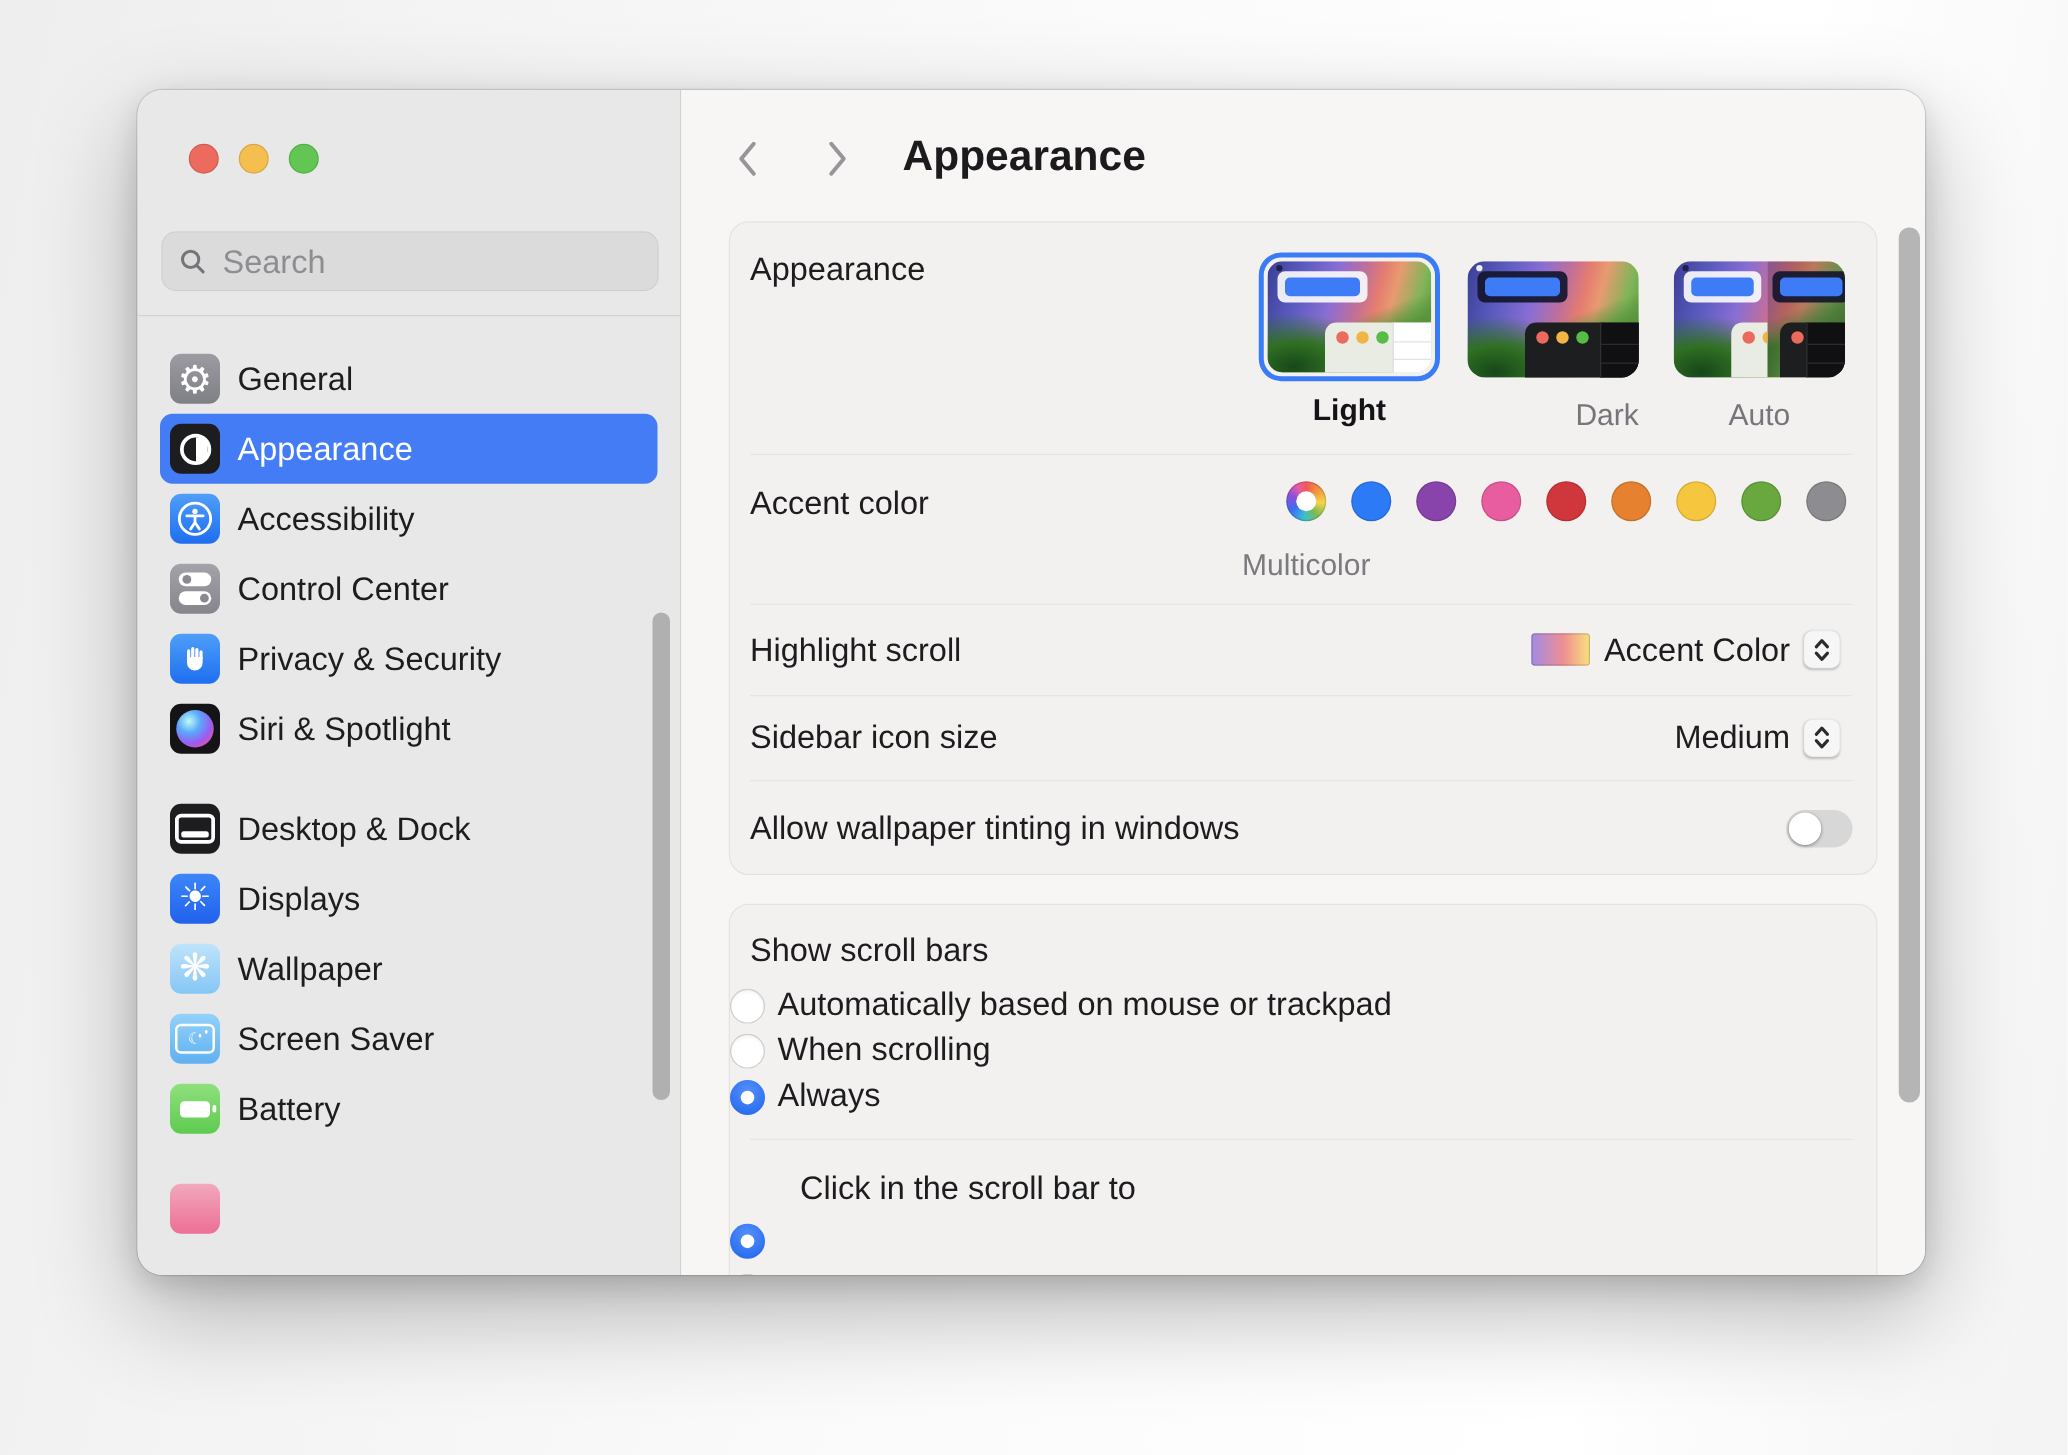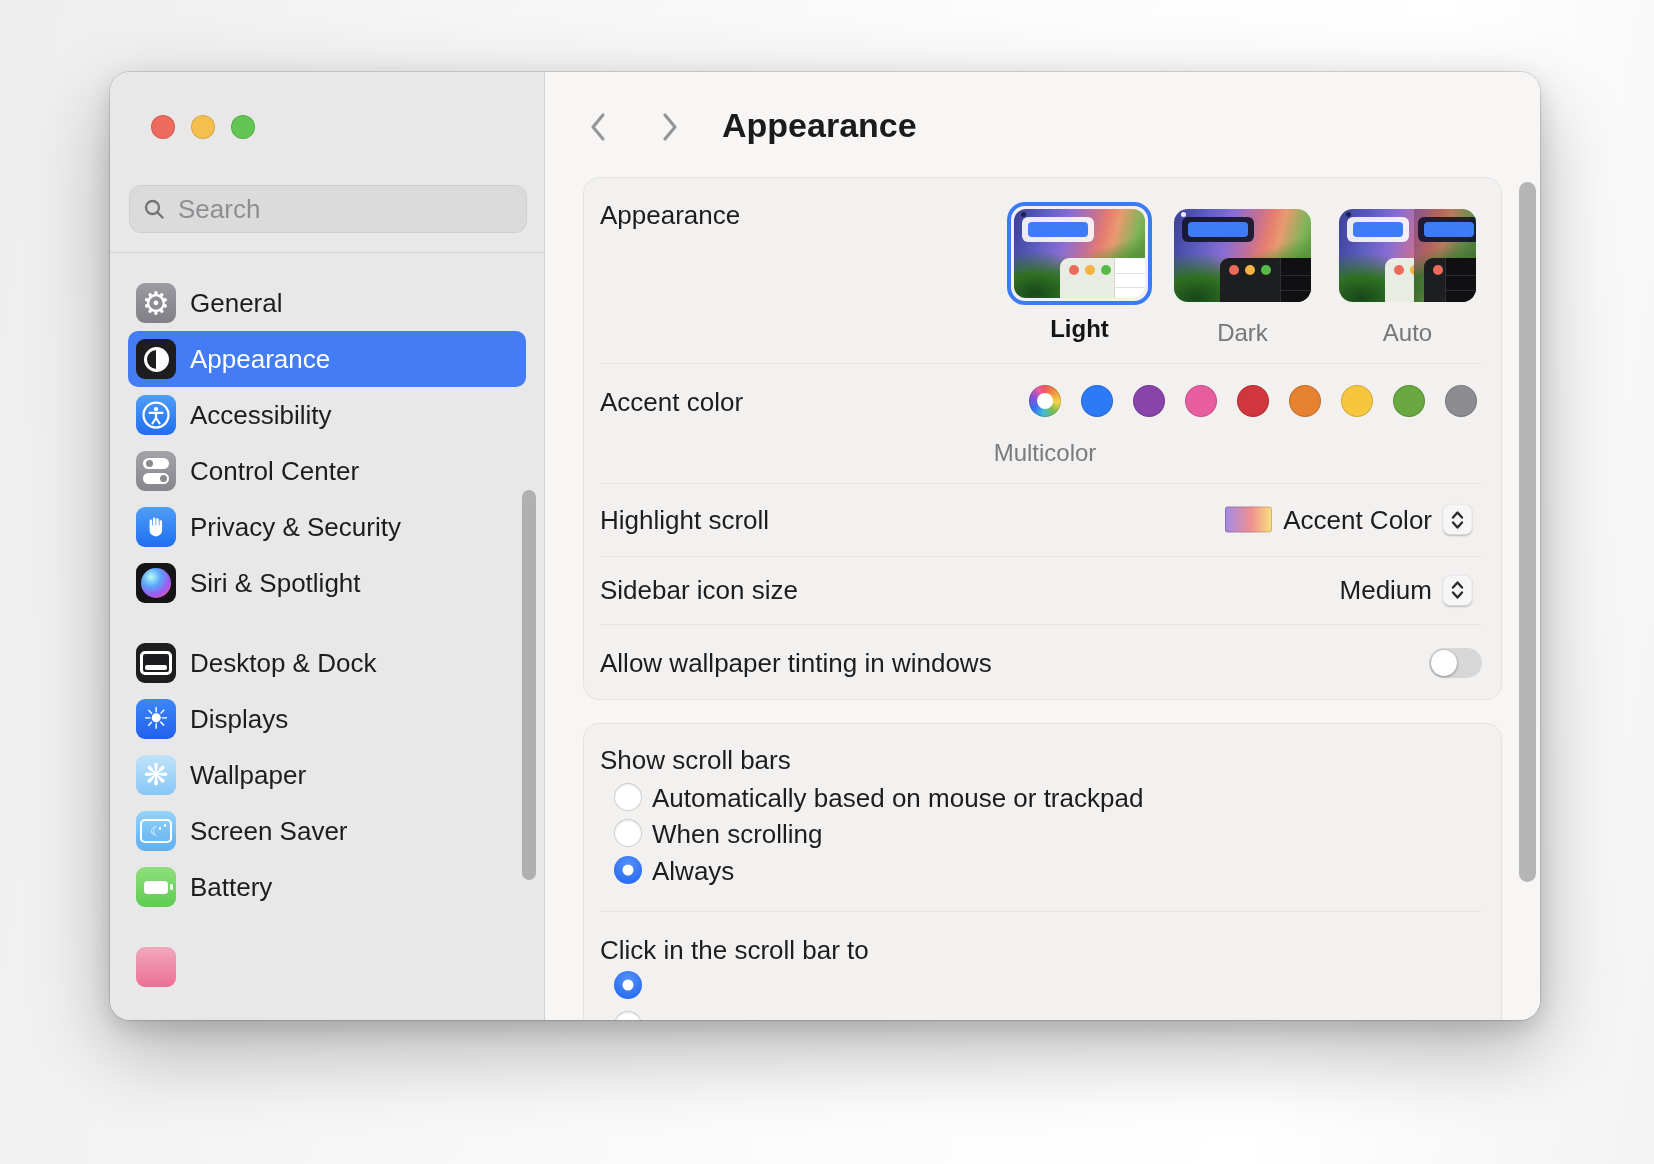--- a/index.html
+++ b/index.html
@@ -60,21 +60,21 @@
   .navbtn.back{left:38px;} .navbtn.fwd{left:110px;}
   .ptitle{position:absolute;left:177px;top:34px;font-size:34px;font-weight:700;color:#1b1b1d;}
   .card{position:absolute;left:38px;width:919px;background:#f2f1f0;border:1px solid #e4e3e2;border-radius:16px;box-sizing:border-box;}
   .card1{top:105px;height:523px;}
   .card2{top:651px;height:390px;}
   .cdiv{position:absolute;left:16px;right:19px;height:1px;background:#e6e5e4;}
   .rlabel-l{position:absolute;left:16px;font-size:26px;color:#1d1d1f;white-space:nowrap;}
   
   .thumbs{position:absolute;top:24px;right:25px;display:flex;align-items:flex-start;}
   .opt{display:flex;flex-direction:column;align-items:center;}
-  .opt.o-light{margin-right:22px;} .opt.o-dark{margin-right:28px;}
+  .opt.o-light{margin-right:22px;} .opt.o-dark{margin-right:28px;align-items:flex-end;}
   .ringwrap{border:4px solid #3a7bf6;border-radius:18px;padding:3px;}
   .thumb{width:137px;height:93px;border-radius:14px;position:relative;overflow:hidden;
     background:
       radial-gradient(55% 48% at 16% 95%,#17471a 0%,#2f7022 45%,rgba(0,0,0,0) 100%),
       linear-gradient(160deg,rgba(0,0,0,0) 52%,#57933b 68%,#7cb44f 84%,#9ccb62 100%),
       linear-gradient(105deg,#3b3f94 0%,#5c5cc0 20%,#8a6ed3 38%,#c06f9a 52%,#e57d6f 62%,#e89a70 70%,#7fb558 84%,#4d8a33 100%);}
   .o-light .thumb{width:131px;height:89px;border-radius:12px;}
   .adot{position:absolute;top:3px;left:7px;width:5px;height:5px;border-radius:50%;background:rgba(0,0,0,0.55);}
   .adot.w{background:rgba(255,255,255,0.9);}
   .mbar{position:absolute;top:8px;left:8px;width:72px;height:25px;border-radius:6px;background:rgba(248,248,252,0.92);}
@@ -108,21 +108,21 @@
   
   .rctrl{position:absolute;right:29px;top:50%;transform:translateY(-50%);display:flex;align-items:center;gap:11px;}
   .swatch{width:47px;height:26px;border-radius:3px;background:linear-gradient(90deg,#a18ae6 0%,#ef8f92 55%,#f9e17e 100%);box-shadow:inset 0 0 0 1px rgba(0,0,0,0.18);}
   .rval{font-size:26px;color:#1d1d1f;}
   .stepper{width:29px;height:30px;border-radius:7px;background:#f7f6f6;border:0;padding:0;display:flex;align-items:center;justify-content:center;
     box-shadow:0 1px 2px rgba(0,0,0,0.22),inset 0 0 0 0.5px rgba(0,0,0,0.06);}
   .toggle{position:absolute;right:19px;top:50%;transform:translateY(-50%);width:53px;height:30px;border-radius:15px;background:#d8d7d7;border:0;padding:0;}
   .toggle::after{content:'';position:absolute;left:2px;top:2px;width:26px;height:26px;border-radius:50%;background:#fff;
     box-shadow:0 1px 3px rgba(0,0,0,0.35),0 0 0 0.5px rgba(0,0,0,0.08);}
   
-  .radio-row{position:absolute;left:30px;display:flex;align-items:flex-start;gap:10px;height:36px;}
+  .radio-row{position:absolute;left:0;display:flex;align-items:flex-end;gap:10px;height:36px;}
   .radio{width:28px;height:28px;border-radius:50%;flex-shrink:0;background:#fff;box-shadow:inset 0 0 0 1px #cfcecd,inset 0 2px 3px rgba(0,0,0,0.07);}
   .radio.on{background:radial-gradient(circle at 50% 32%,#5590f9,#2b6ef0 75%);box-shadow:none;position:relative;}
   .radio.on::after{content:'';position:absolute;left:50%;top:50%;width:11px;height:11px;border-radius:50%;background:#fff;transform:translate(-50%,-50%);}
   .rtext{font-size:26px;color:#1d1d1f;white-space:nowrap;}
   .cscroll{position:absolute;right:4px;top:110px;width:17px;height:700px;border-radius:8.5px;background:#b6b5b5;}
 </style>
 </head>
 <body>
 
 <div class="desktop">
@@ -370,21 +370,21 @@
         </div>
         <div class="radio-row" style="top:95px;">
           <span class="radio"></span>
           <span class="rtext">When scrolling</span>
         </div>
         <div class="radio-row" style="top:132px;">
           <span class="radio on"></span>
           <span class="rtext">Always</span>
         </div>
         <div class="cdiv" style="top:187px;"></div>
-        <span class="rlabel-l" style="top:211px;">Click in the scroll bar to</span>
+        <span class="rlabel-l" style="top:211px;margin-left:40px;">Click in the scroll bar to</span>
         <div class="radio-row" style="top:247px;">
           <span class="radio on"></span>
         </div>
         <div class="radio-row" style="top:287px;">
           <span class="radio"></span>
         </div>
       </div>
 
       <div class="cscroll"></div>
     </div>

